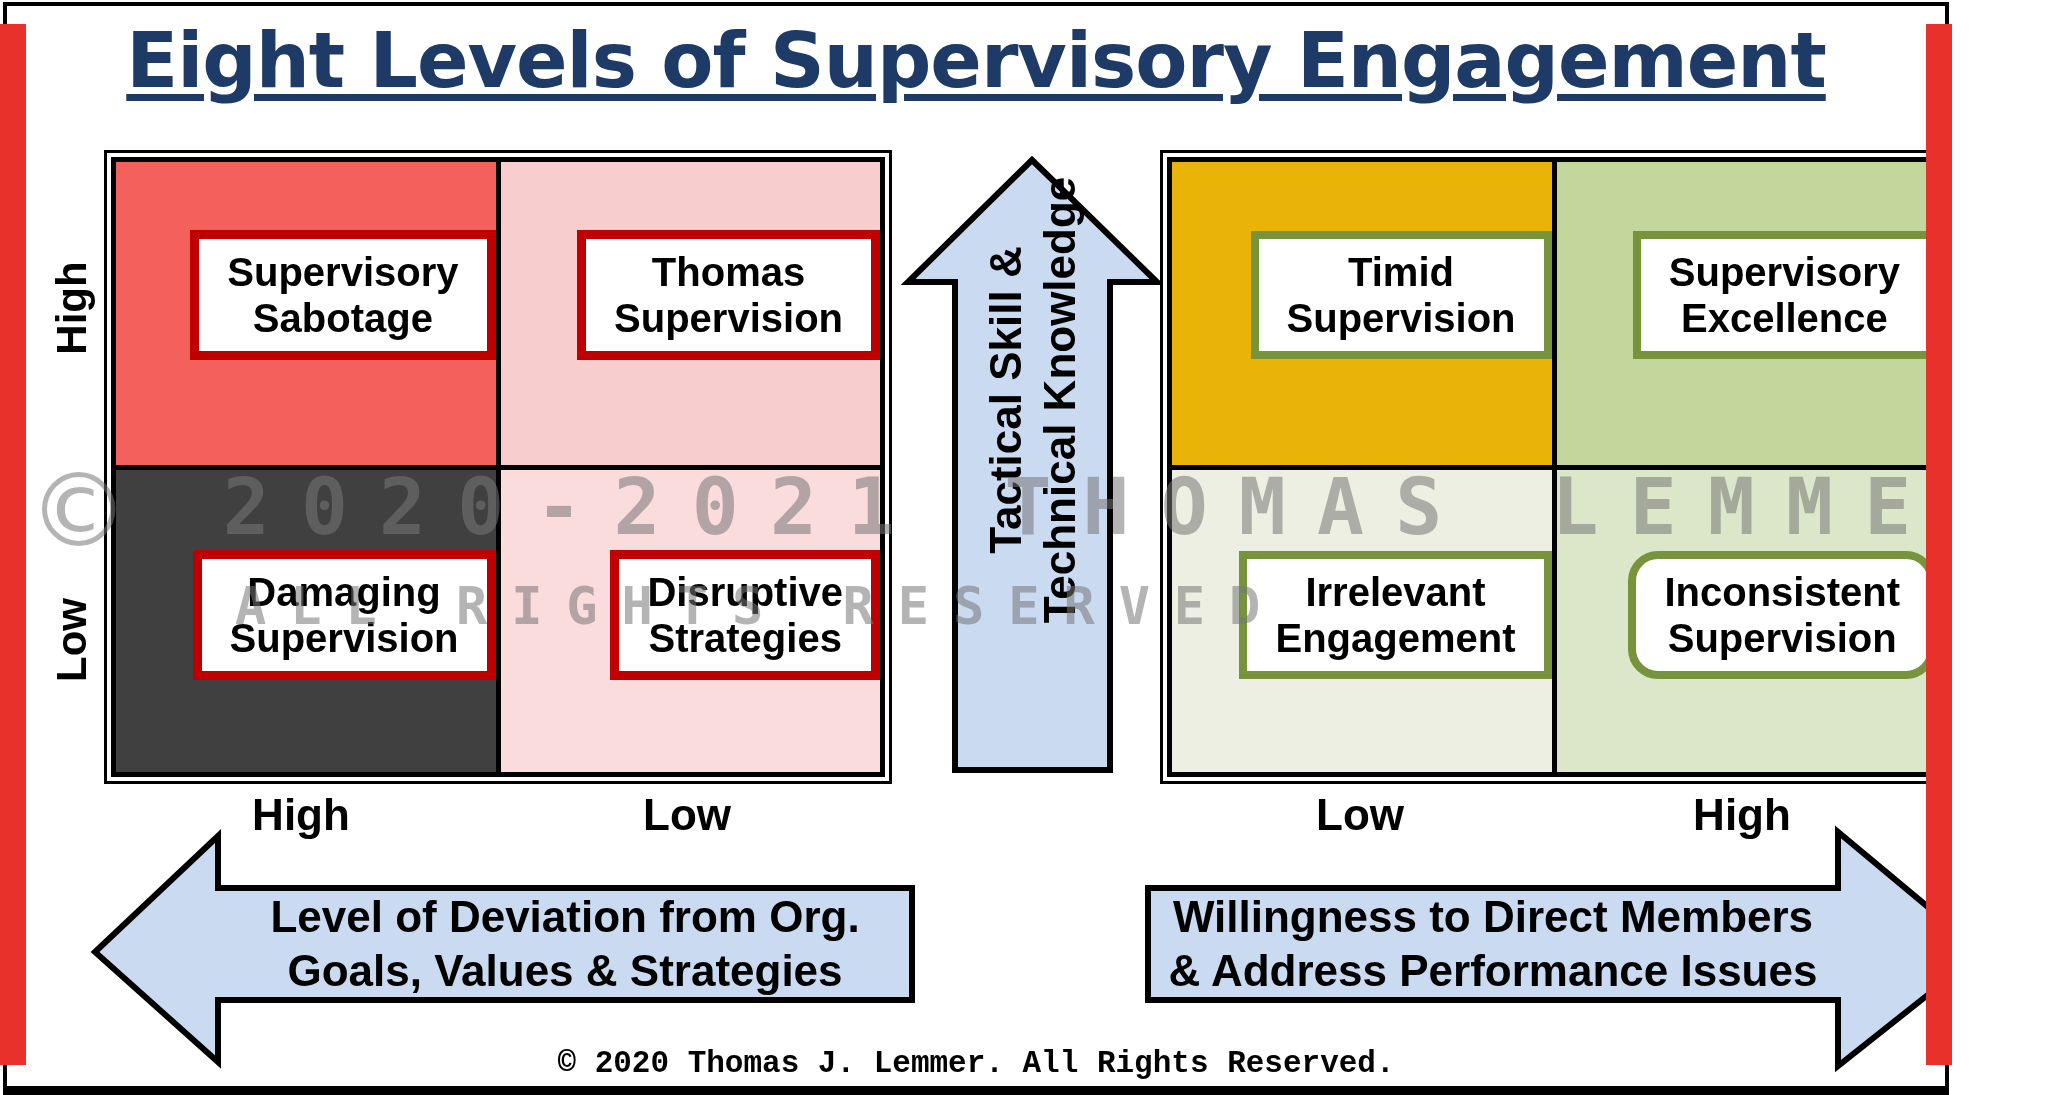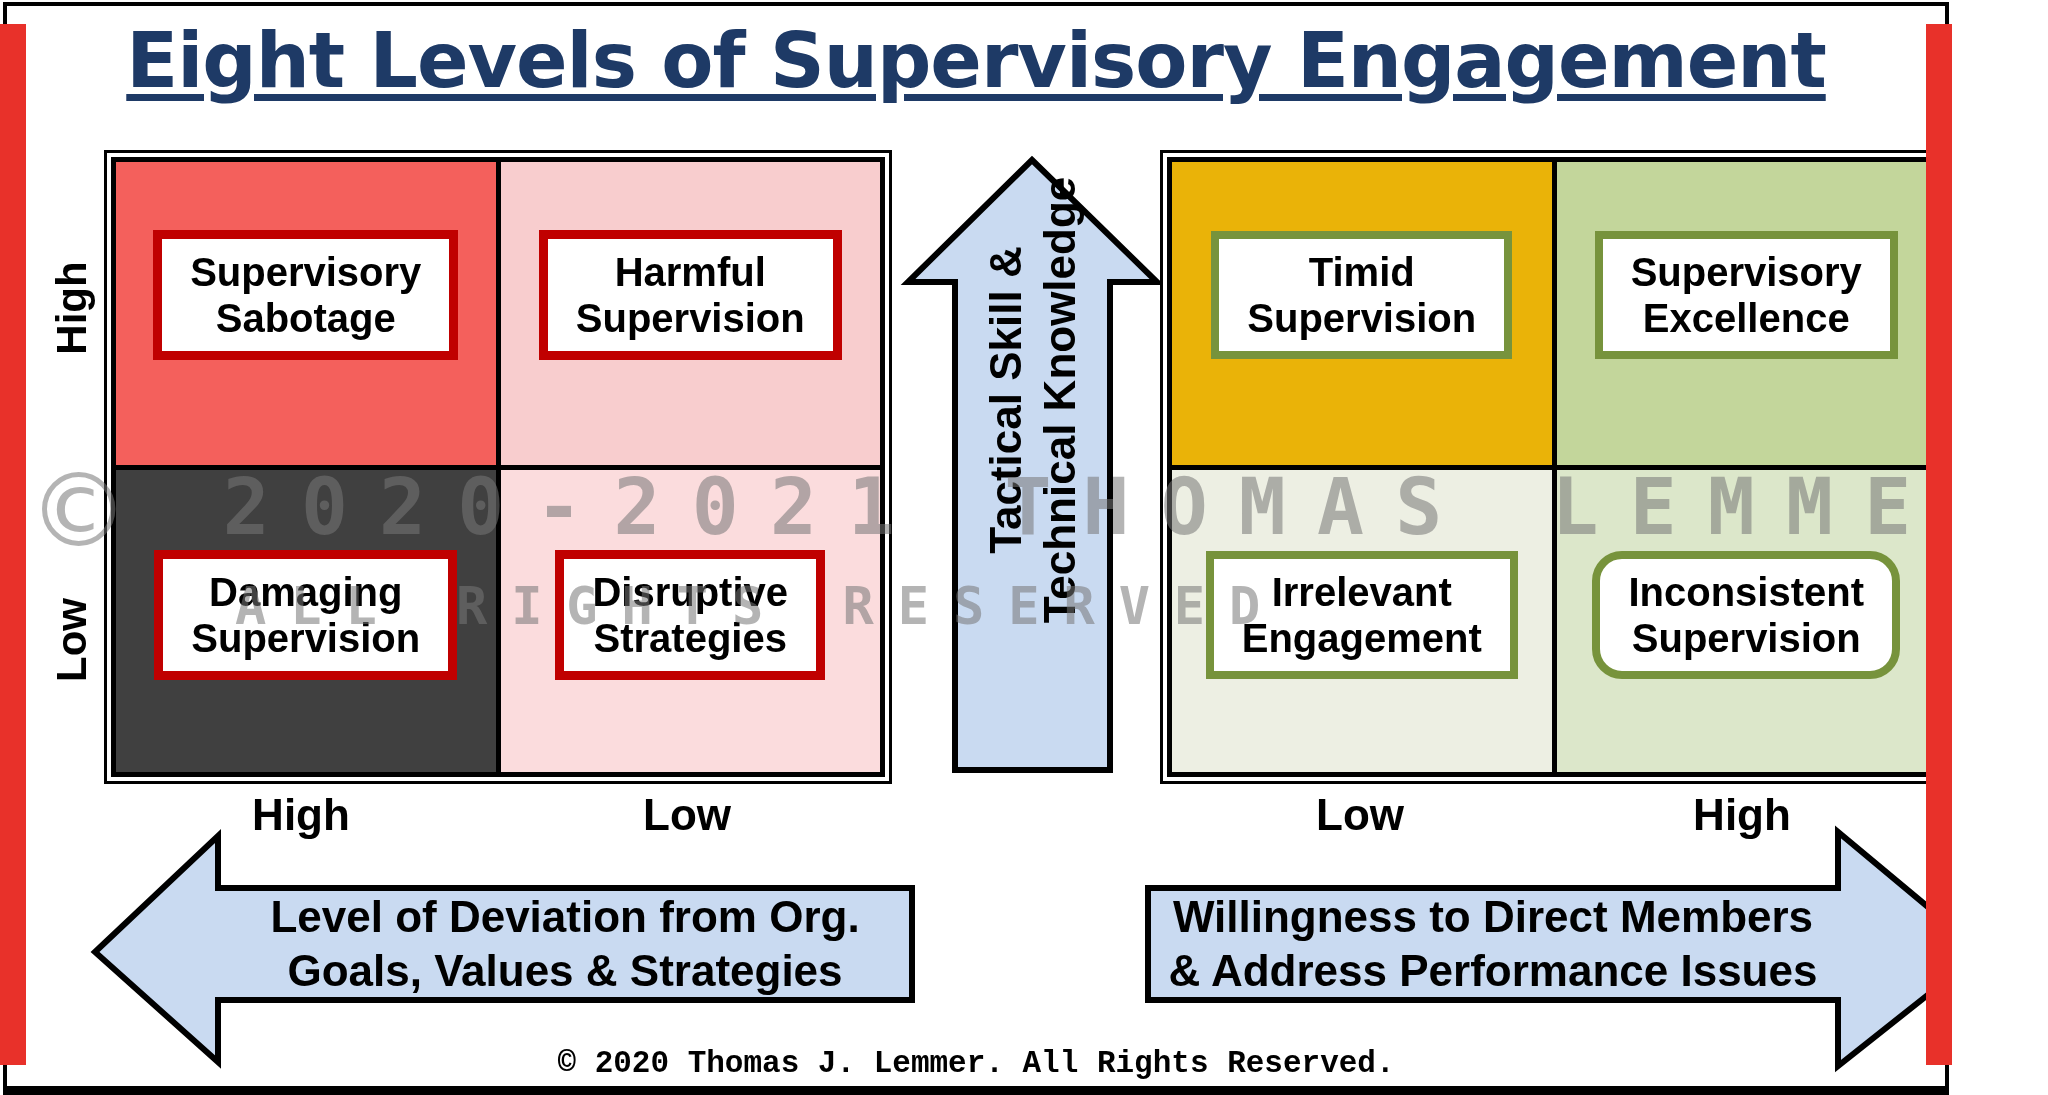--- a/index.html
+++ b/index.html
@@ -18,21 +18,21 @@
          color:#1e3a66;letter-spacing:-1px;z-index:3;
          text-decoration:underline;text-decoration-thickness:7px;text-underline-offset:7px;}
 
   
   .matrix{position:absolute;top:150px;width:788px;height:634px;background:#fff;
           border:3px solid #000;padding:4px;box-sizing:border-box;z-index:2;}
   .matrix.left{left:104px;} .matrix.right{left:1160px;}
   .quadgrid{width:100%;height:100%;display:grid;grid-template-columns:1fr 1fr;
             grid-template-rows:1fr 1fr;gap:5px;background:#000;border:5px solid #000;
             box-sizing:border-box;}
-  .quad{display:flex;align-items:center;justify-content:center;}
+  .quad{display:flex;align-items:center;justify-content:flex-end;}
   .quad.toprow .labelbox{transform:translateY(-18px);}
   .quad.bottomrow .labelbox{transform:translateY(-6px);}
   .labelbox{background:#fff;border:9px solid #c00000;padding:10px 28px;
             font-size:40px;line-height:1.15;font-weight:bold;color:#000;
             text-align:center;white-space:pre-line;}
   .matrix.right .labelbox{border-width:8px;}
 
   
   .axis{position:absolute;font-weight:bold;color:#000;z-index:3;white-space:nowrap;}
   .axis.side{font-size:42px;}
@@ -76,21 +76,21 @@
     <polygon points="1148,888 1838,888 1838,832 1982,952 1838,1066 1838,1000 1148,1000" stroke="#000" stroke-width="6" stroke-linejoin="miter" fill="#c9daf1"></polygon>
   </svg>
 
   <div class="matrix left">
     <div class="quadgrid">
       <div class="quad toprow" style="background-color: rgb(244, 96, 92);">
         <span class="labelbox" style="border-color: rgb(192, 0, 0);">Supervisory
 Sabotage</span>
       </div>
       <div class="quad toprow" style="background-color: rgb(248, 205, 206);">
-        <span class="labelbox" style="border-color: rgb(192, 0, 0);">Harmful
+        <span class="labelbox" style="border-color: rgb(192, 0, 0);">Thomas
 Supervision</span>
       </div>
       <div class="quad bottomrow" style="background-color: #404040;">
         <span class="labelbox" style="border-color: rgb(192, 0, 0);">Damaging
 Supervision</span>
       </div>
       <div class="quad bottomrow" style="background-color: rgb(251, 220, 221);">
         <span class="labelbox" style="border-color: rgb(192, 0, 0);">Disruptive
 Strategies</span>
       </div>

